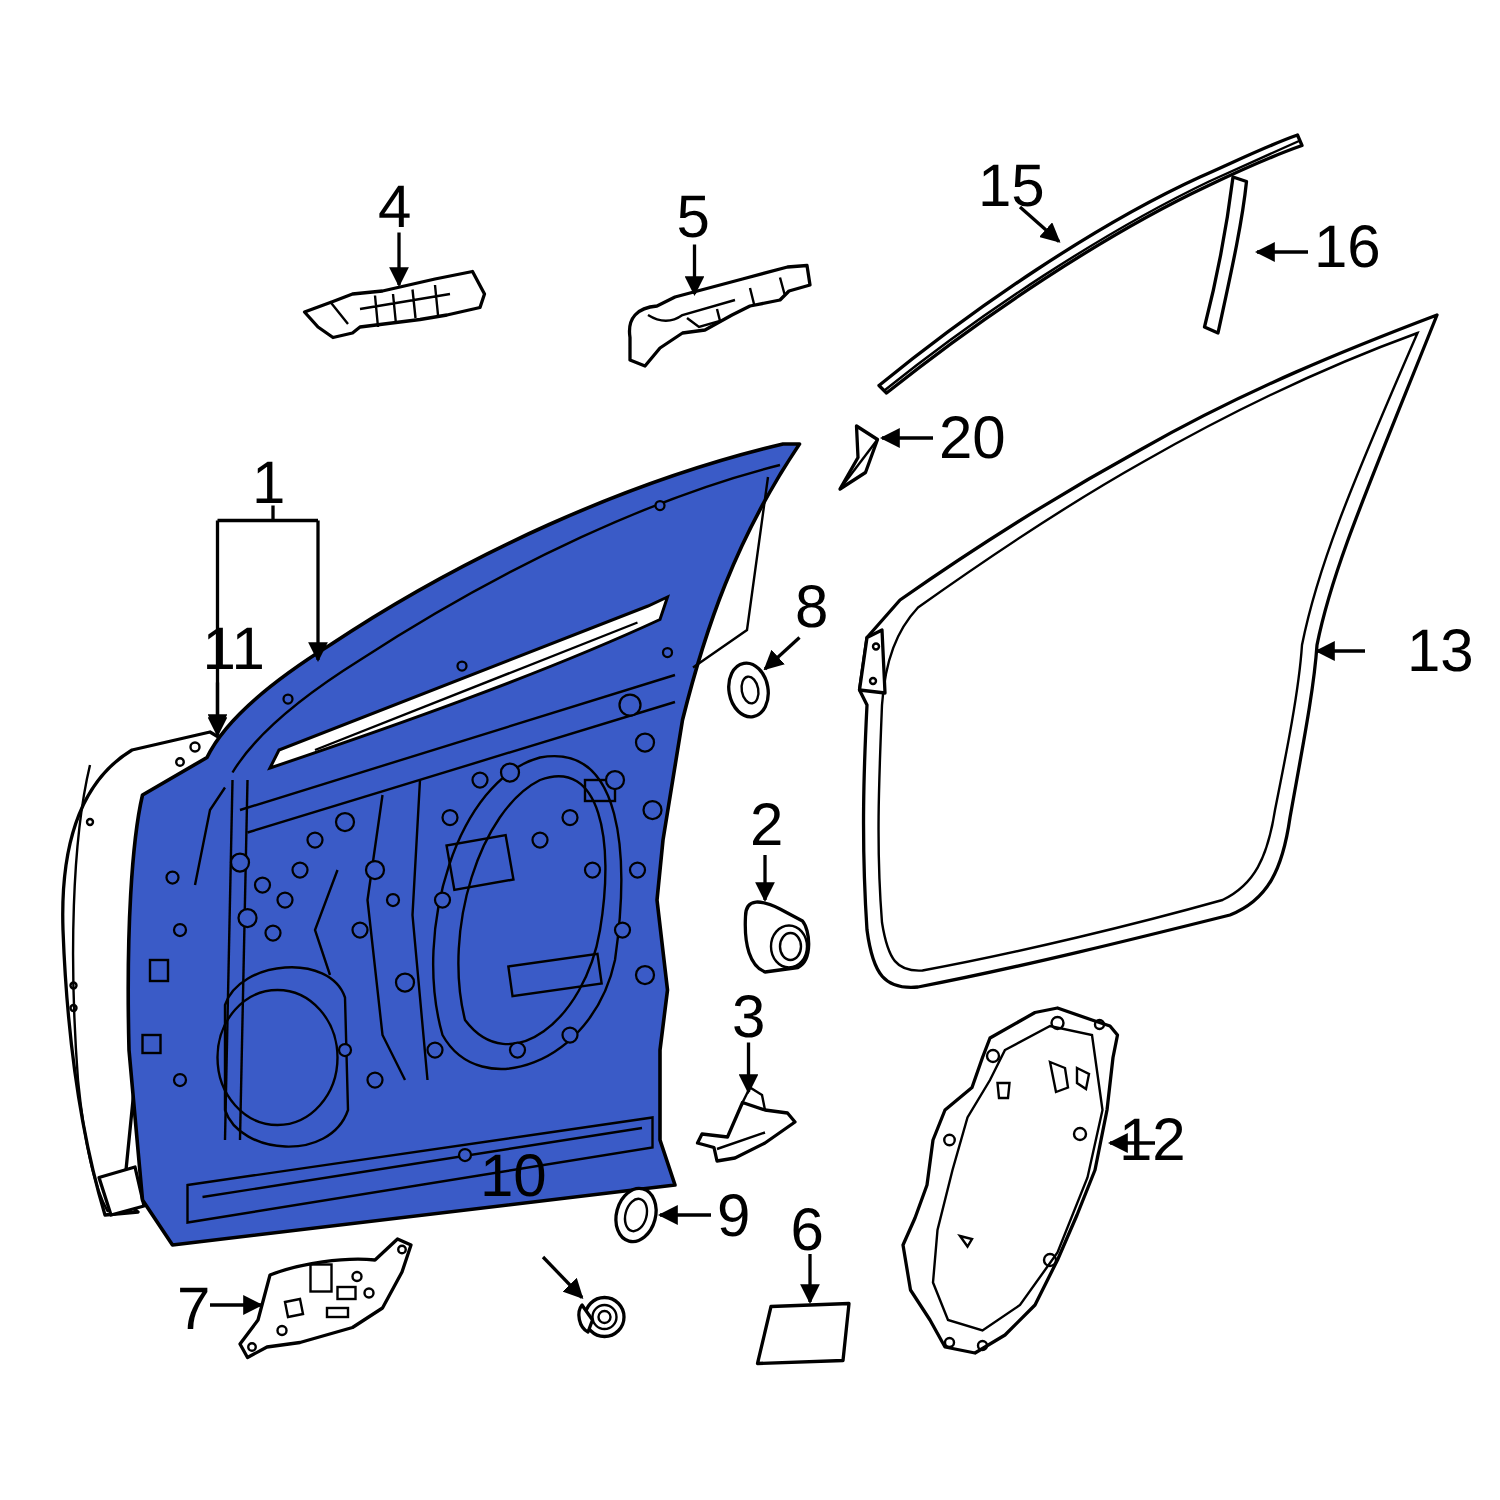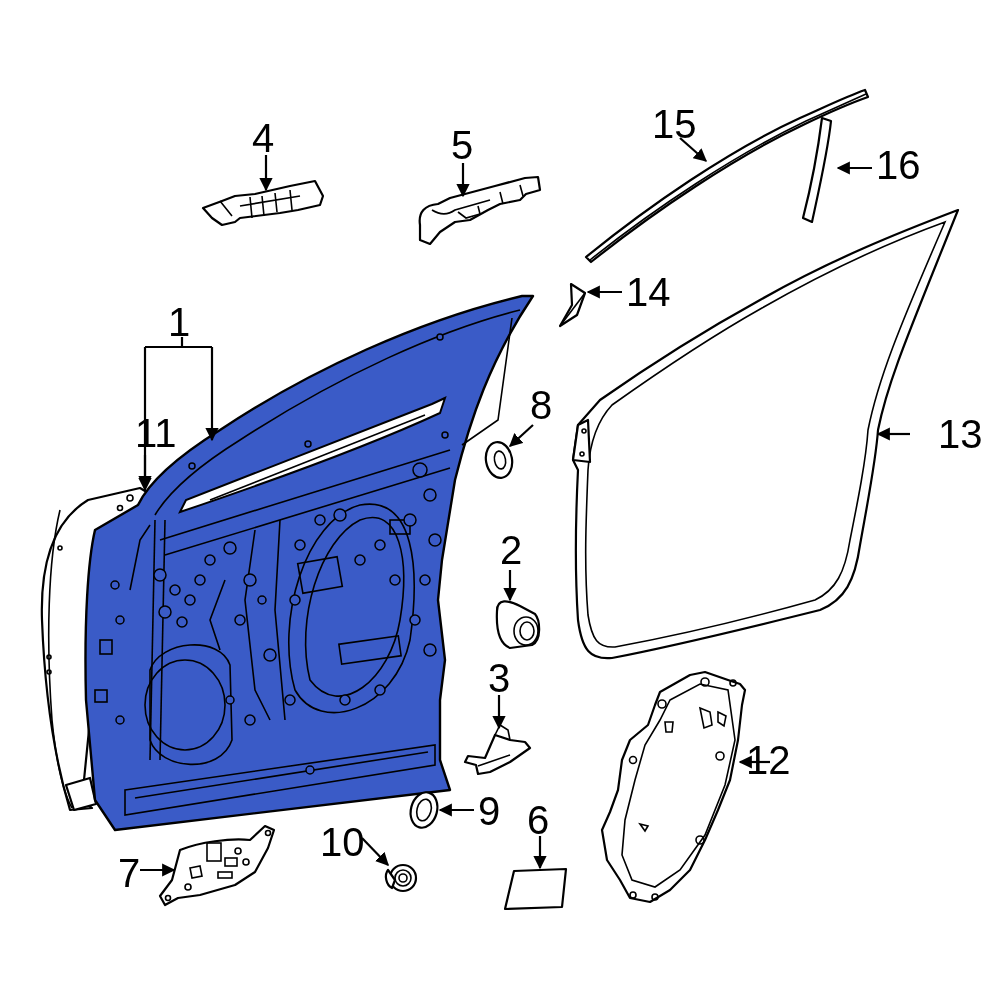--- a/index.html
+++ b/index.html
@@ -257,21 +257,21 @@
 
 <div class="callout" style="left:168px;top:302px;">1</div>
 <div class="callout" style="left:500px;top:530px;">2</div>
 <div class="callout" style="left:488px;top:658px;">3</div>
 <div class="callout" style="left:252px;top:118px;">4</div>
 <div class="callout" style="left:451px;top:125px;">5</div>
 <div class="callout" style="left:527px;top:800px;">6</div>
 <div class="callout" style="left:118px;top:853px;">7</div>
 <div class="callout" style="left:530px;top:385px;">8</div>
 <div class="callout" style="left:478px;top:791px;">9</div>
-<div class="callout" style="left:320px;top:822px;text-align:center;">10</div>
+<div class="callout" style="left:320px;top:764px;text-align:center;">10</div>
 <div class="callout" style="left:123px;top:413px;margin-left:12px;">11</div>
 <div class="callout" style="left:746px;top:740px;">12</div>
 <div class="callout" style="left:915px;top:414px;margin-left:23px;">13</div>
-<div class="callout" style="left:626px;top:272px;">14</div>
+<div class="callout" style="left:626px;top:272px;">20</div>
 <div class="callout" style="left:652px;top:104px;">15</div>
 <div class="callout" style="left:876px;top:145px;text-align:right;">16</div>
 
 </div>
 
 </body></html>

